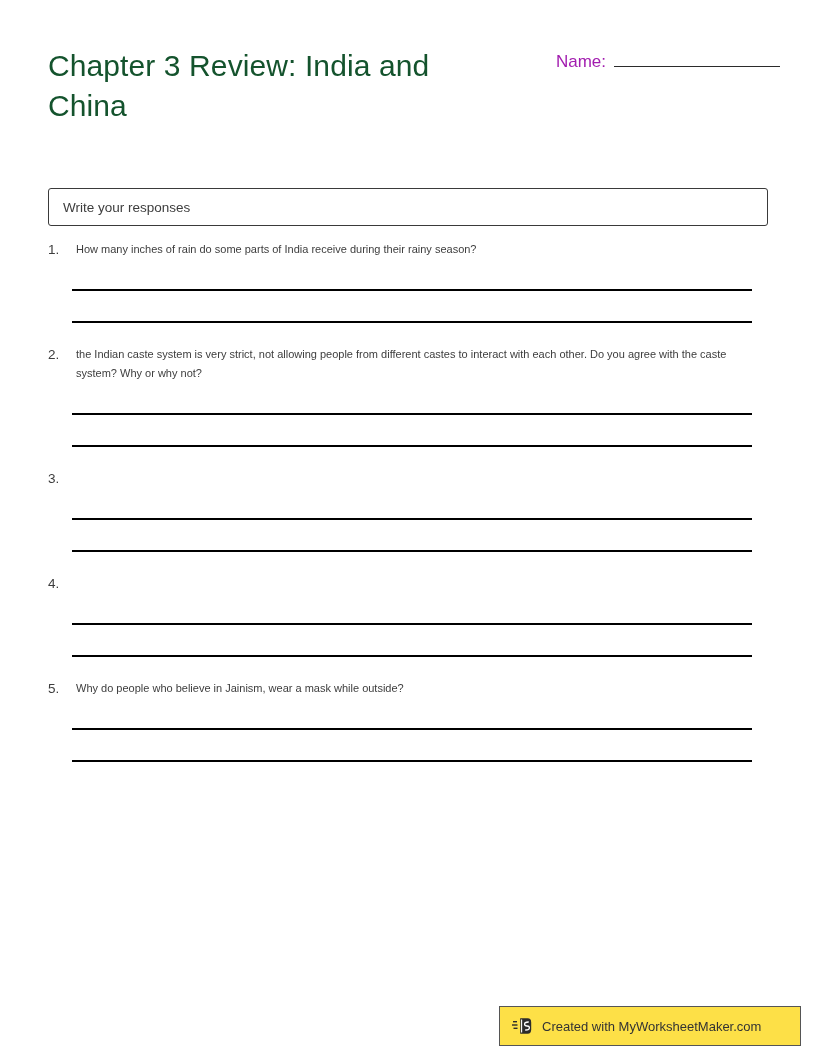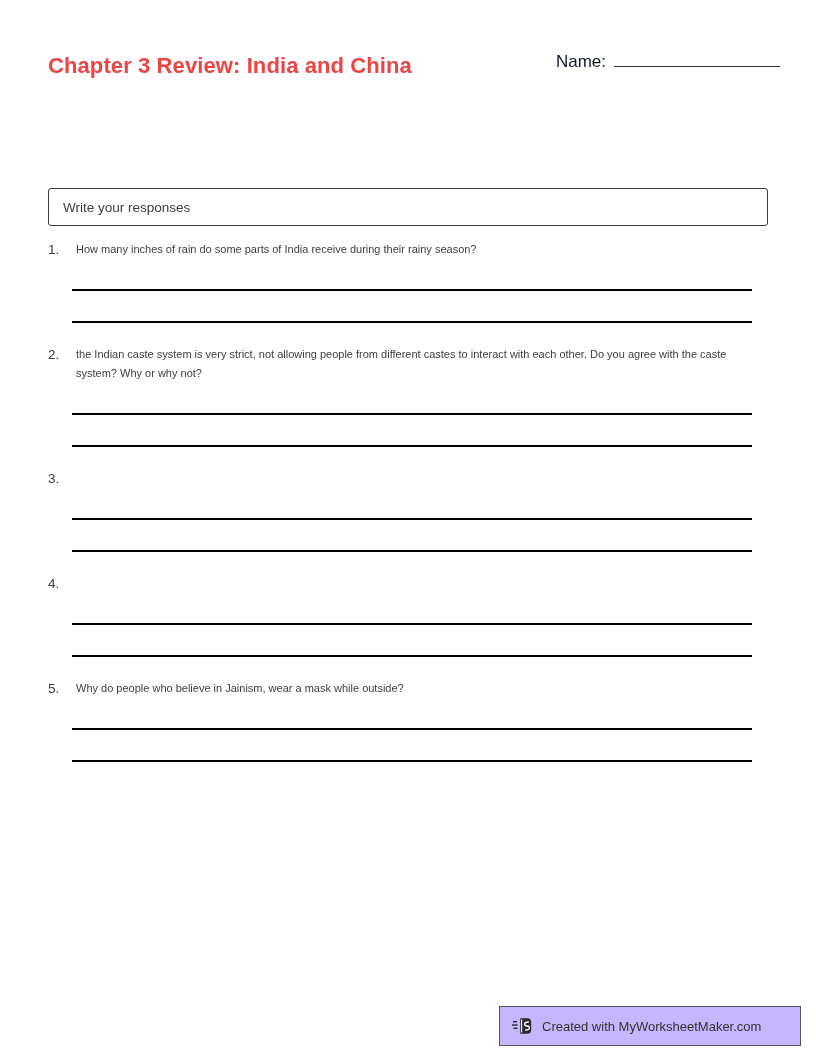--- a/index.html
+++ b/index.html
@@ -22,41 +22,41 @@
     left: 0;
     top: 0;
     width: 816px;
     height: 150px;
   }
   .title {
     position: absolute;
     left: 48px;
     top: 46px;
     width: 440px;
-    font-size: 22px;
-    font-weight: 700;
+    font-size: 30px;
+    font-weight: 400;
     line-height: 40px;
-    color: #ef4444;
+    color: #14532d;
     letter-spacing: 0.1px;
   }
   .namedate {
     position: absolute;
     left: 500px;
     top: 48px;
     width: 280px;
   }
   .nd-row {
     display: flex;
     align-items: baseline;
     justify-content: flex-end;
     margin-bottom: 14px;
   }
   .nd-label {
     font-size: 17px;
-    color: #0f172a;
+    color: #a21caf;
     white-space: nowrap;
     padding-right: 8px;
   }
   .nd-line {
     display: block;
     width: 166px;
     border-bottom: 1.4px solid #2b2b2b;
     height: 18px;
   }
 
@@ -126,21 +126,21 @@
 
   
   .footer-badge {
     position: absolute;
     left: 499px;
     top: 1006px;
     width: 302px;
     height: 40px;
     border: 1.2px solid #555555;
     box-sizing: border-box;
-    background: #c4b5fd;
+    background: #fde047;
     display: flex;
     align-items: center;
     padding-left: 12px;
   }
   .footer-logo {
     width: 22px;
     height: 22px;
     flex: 0 0 22px;
     margin-right: 8px;
     position: relative;

